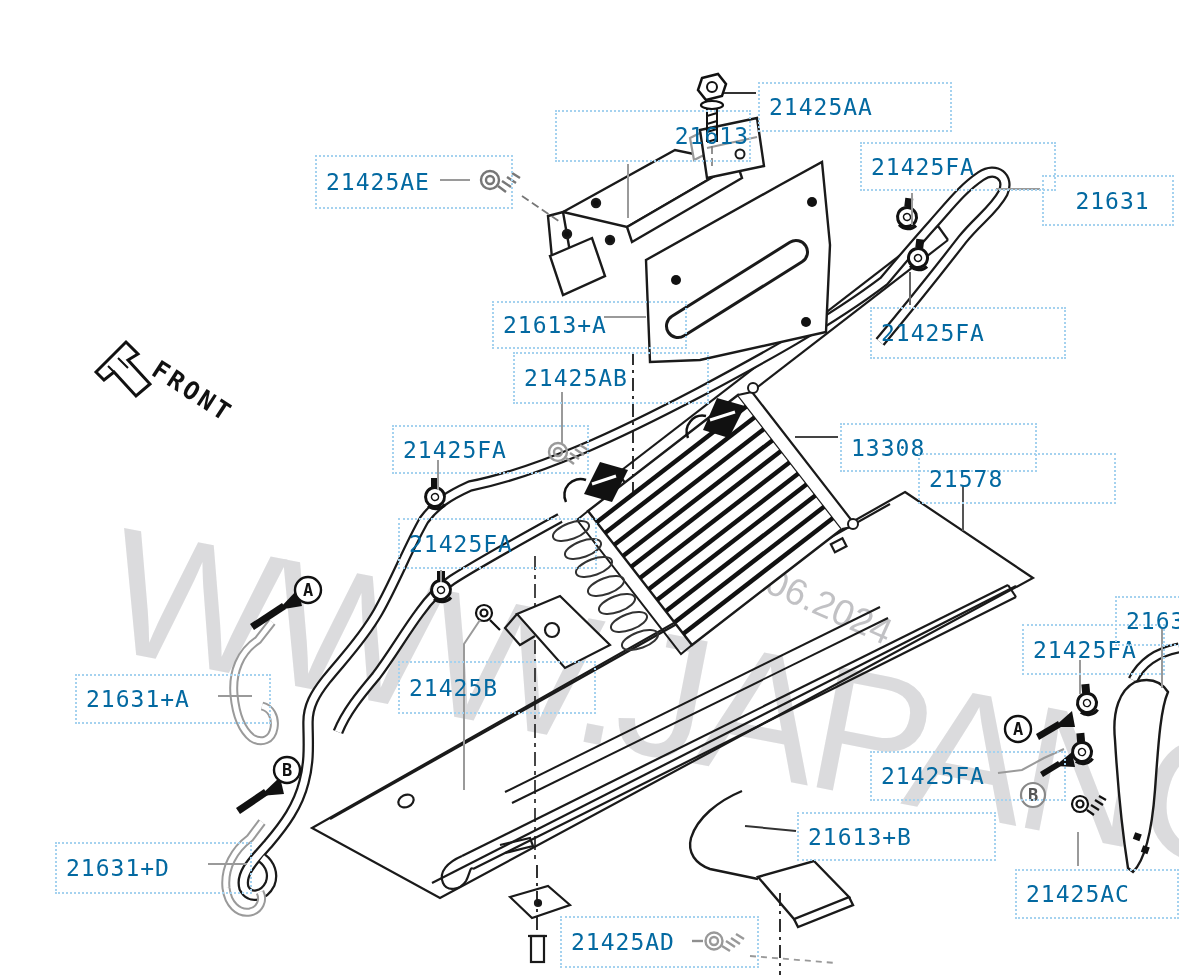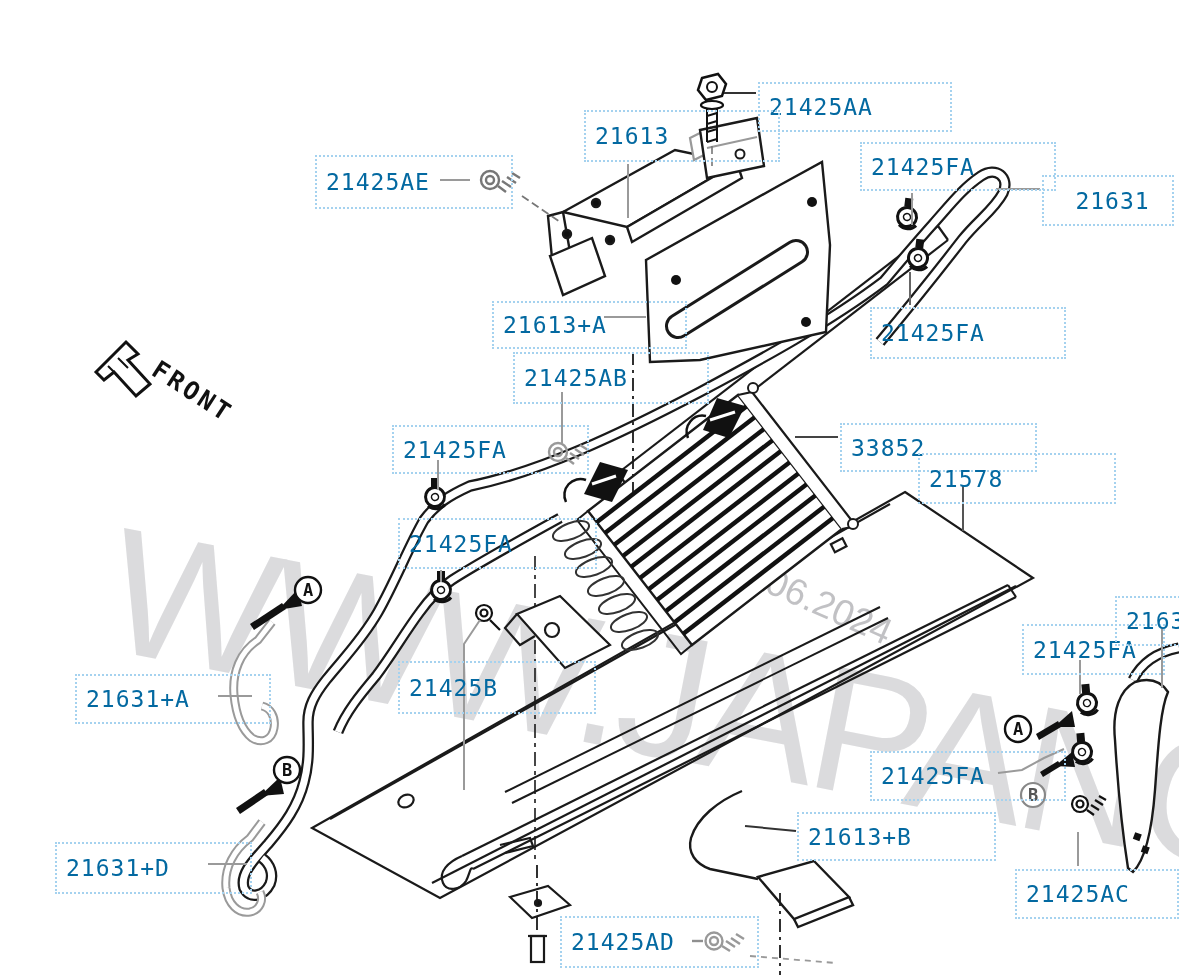--- a/index.html
+++ b/index.html
@@ -274,21 +274,21 @@
     <path d="M1078,832 L1078,866"></path>
     <path d="M1080,660 L1080,694"></path>
     <path d="M998,773 L1022,770 L1044,758 L1064,749"></path>
     <path d="M1162,628 L1162,688"></path>
   </g>
 </svg>
 
 <div class="plabel" style="left:758px;top:82px;width:194px;height:50px;">
     <span>21425AA</span>
   </div>
-<div class="plabel" style="left:584px;top:110px;width:196px;height:52px;">
+<div class="plabel" style="left:555px;top:110px;width:196px;height:52px;justify-content:flex-end;">
     <span>21613</span>
   </div>
 <div class="plabel" style="left:315px;top:155px;width:198px;height:54px;">
     <span>21425AE</span>
   </div>
 <div class="plabel" style="left:860px;top:142px;width:196px;height:49px;">
     <span>21425FA</span>
   </div>
 <div class="plabel" style="left:1042px;top:175px;width:132px;height:51px;justify-content:center;">
     <span>21631</span>
@@ -302,21 +302,21 @@
 <div class="plabel" style="left:513px;top:352px;width:196px;height:52px;">
     <span>21425AB</span>
   </div>
 <div class="plabel" style="left:392px;top:425px;width:197px;height:49px;">
     <span>21425FA</span>
   </div>
 <div class="plabel" style="left:398px;top:518px;width:199px;height:51px;">
     <span>21425FA</span>
   </div>
 <div class="plabel" style="left:840px;top:423px;width:197px;height:49px;">
-    <span>33852</span>
+    <span>13308</span>
   </div>
 <div class="plabel" style="left:918px;top:453px;width:198px;height:51px;text-align:center;">
     <span>21578</span>
   </div>
 <div class="plabel" style="left:75px;top:674px;width:196px;height:50px;">
     <span>21631+A</span>
   </div>
 <div class="plabel" style="left:398px;top:661px;width:198px;height:53px;">
     <span>21425B</span>
   </div>

